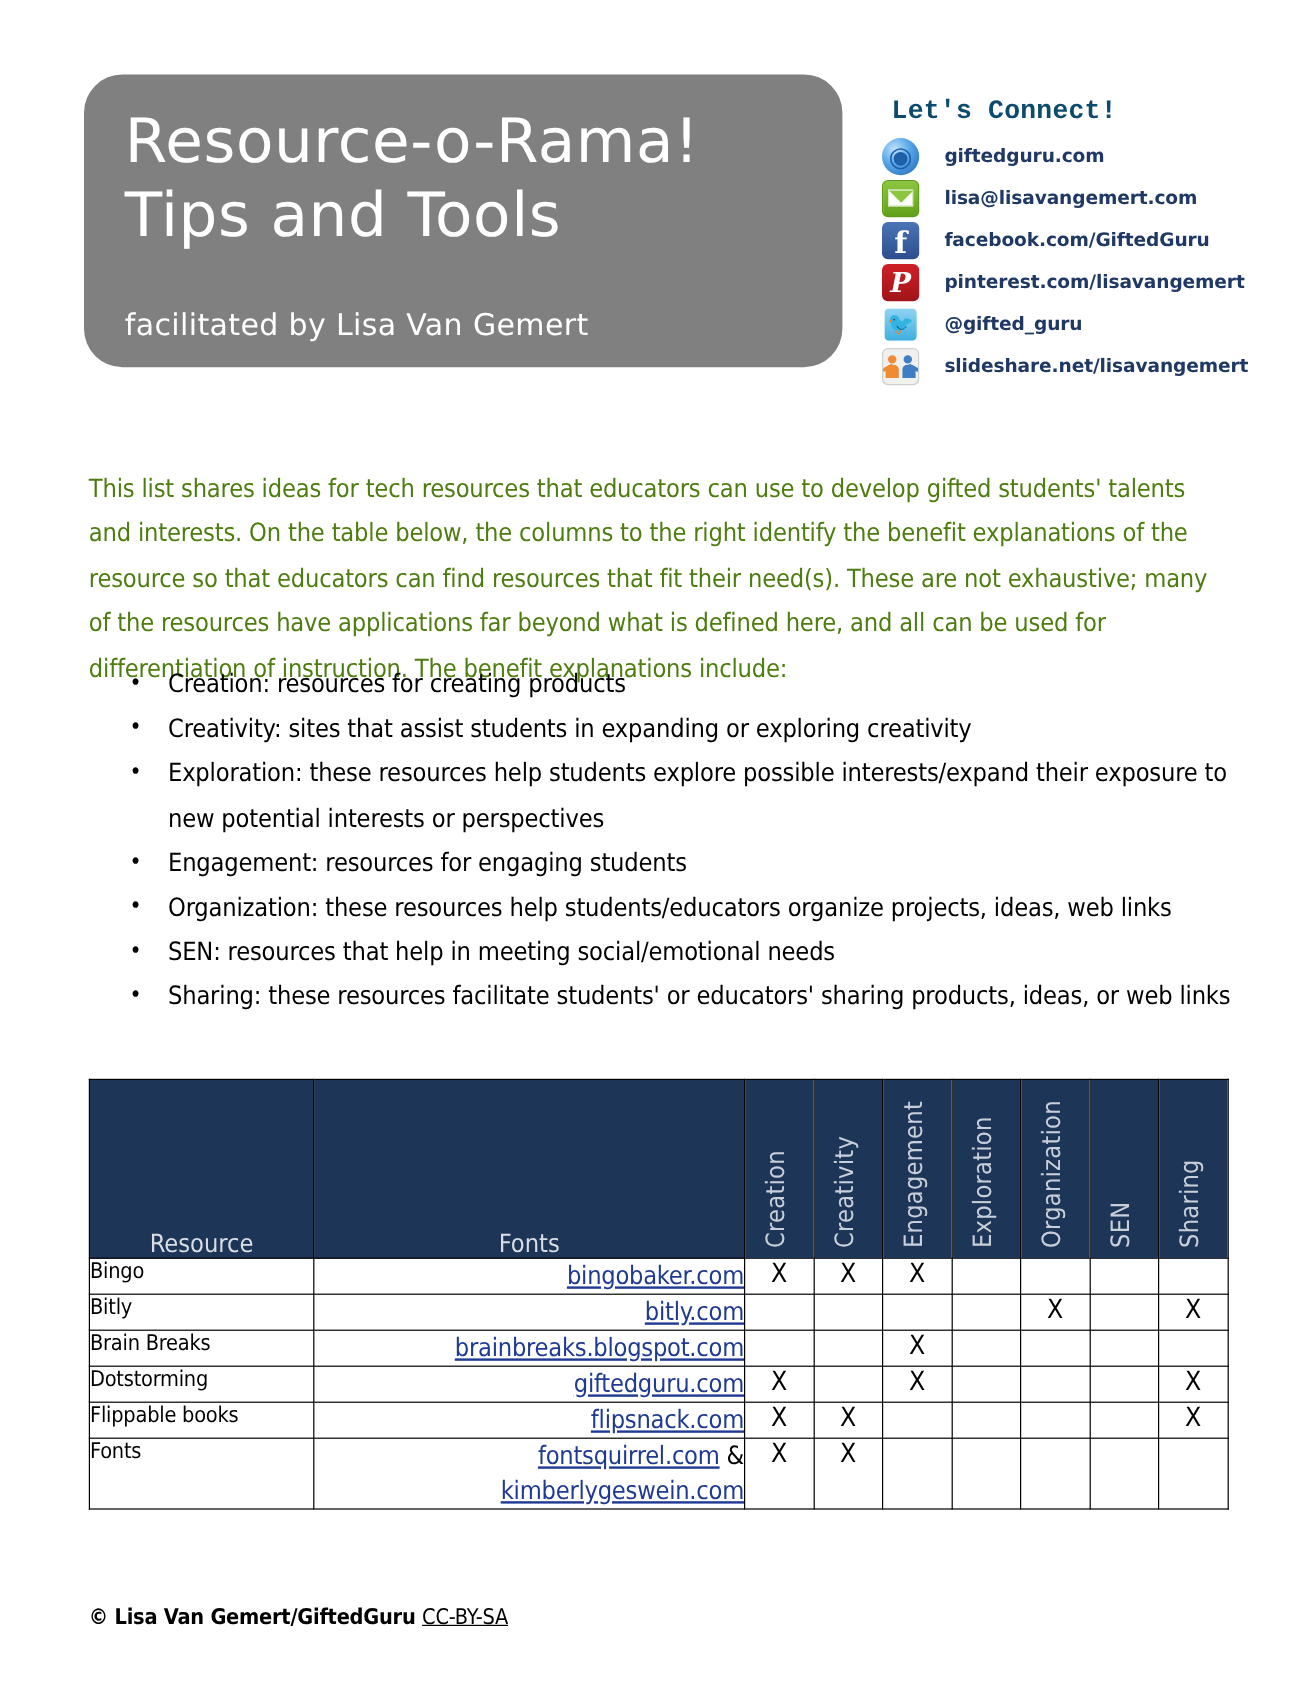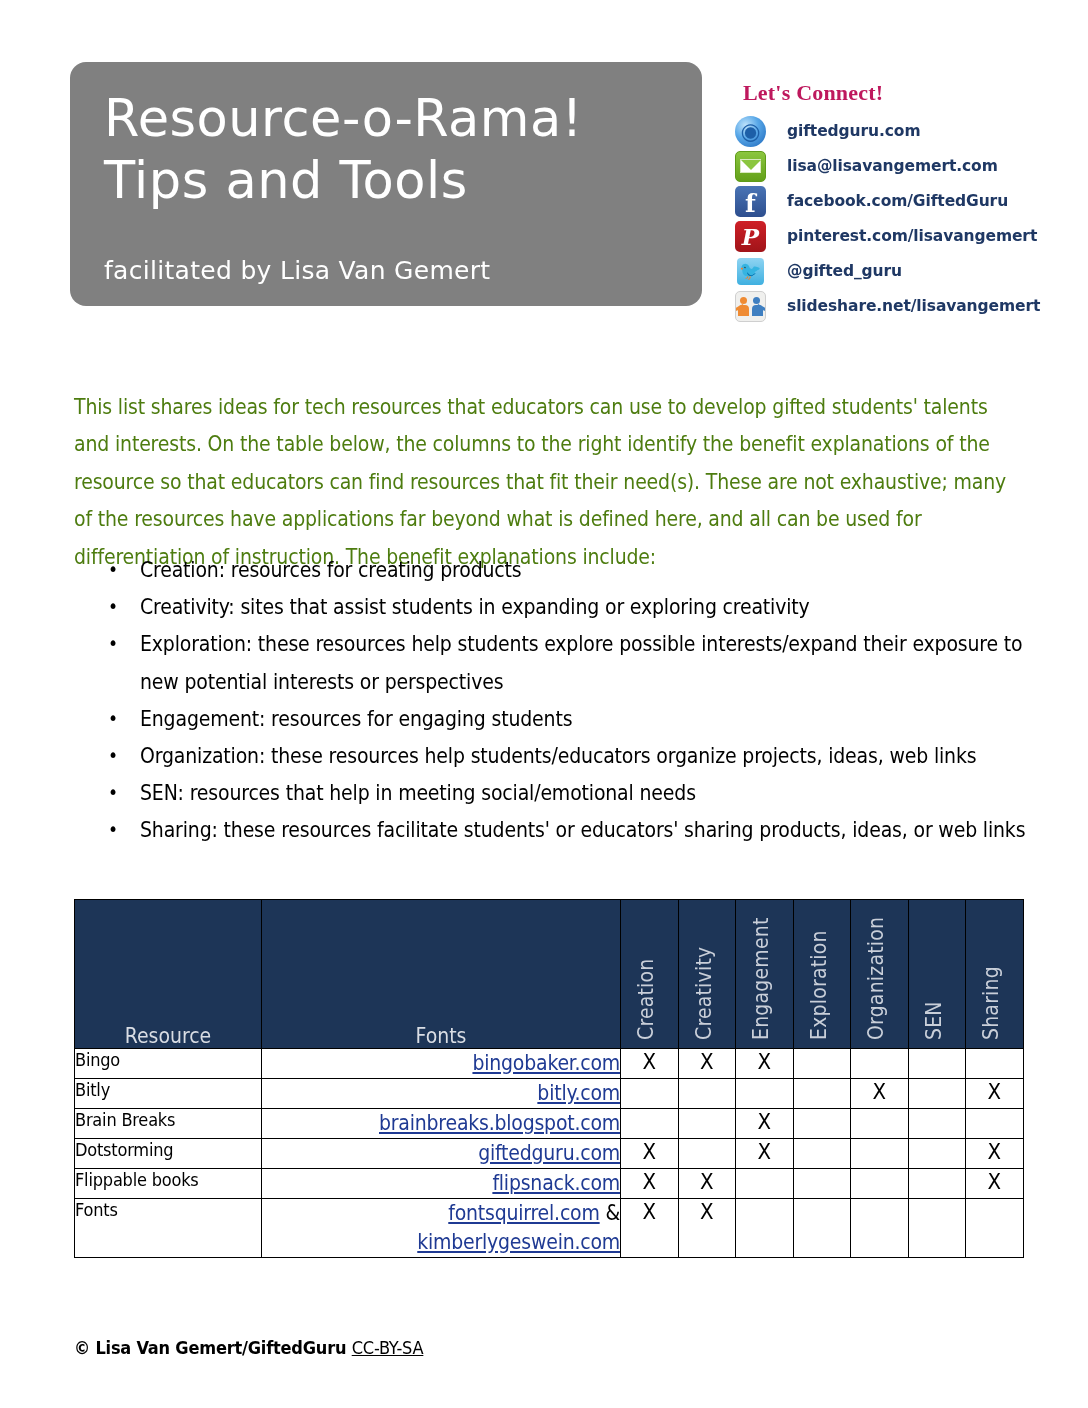--- a/index.html
+++ b/index.html
@@ -24,21 +24,21 @@
     height: 340px;
   }
 
   .title-box {
     position: absolute;
     left: 70px;
     top: 62px;
     width: 632px;
     height: 244px;
     background: #808080;
-    border-radius: 16px;
+    border-radius: 32px;
     box-sizing: border-box;
     padding: 26px 34px 0 34px;
   }
   .title-line {
     font-family: "DejaVu Sans", sans-serif;
     color: #ffffff;
     font-size: 51px;
     line-height: 62px;
     font-weight: normal;
     letter-spacing: 0.5px;
@@ -55,24 +55,24 @@
   }
 
   
   .connect-block {
     position: absolute;
     left: 735px;
     top: 80px;
     width: 300px;
   }
   .connect-title {
-    font-family: Liberation Serif, serif;
+    font-family: Liberation Mono, monospace;
     font-weight: bold;
     font-size: 22px;
-    color: #be185d;
+    color: #0c4a6e;
     margin: 0 0 8px 8px;
     letter-spacing: 0.2px;
   }
   .connect-row {
     display: flex;
     align-items: center;
     height: 34px;
     margin-bottom: 1px;
   }
   .connect-icon {

